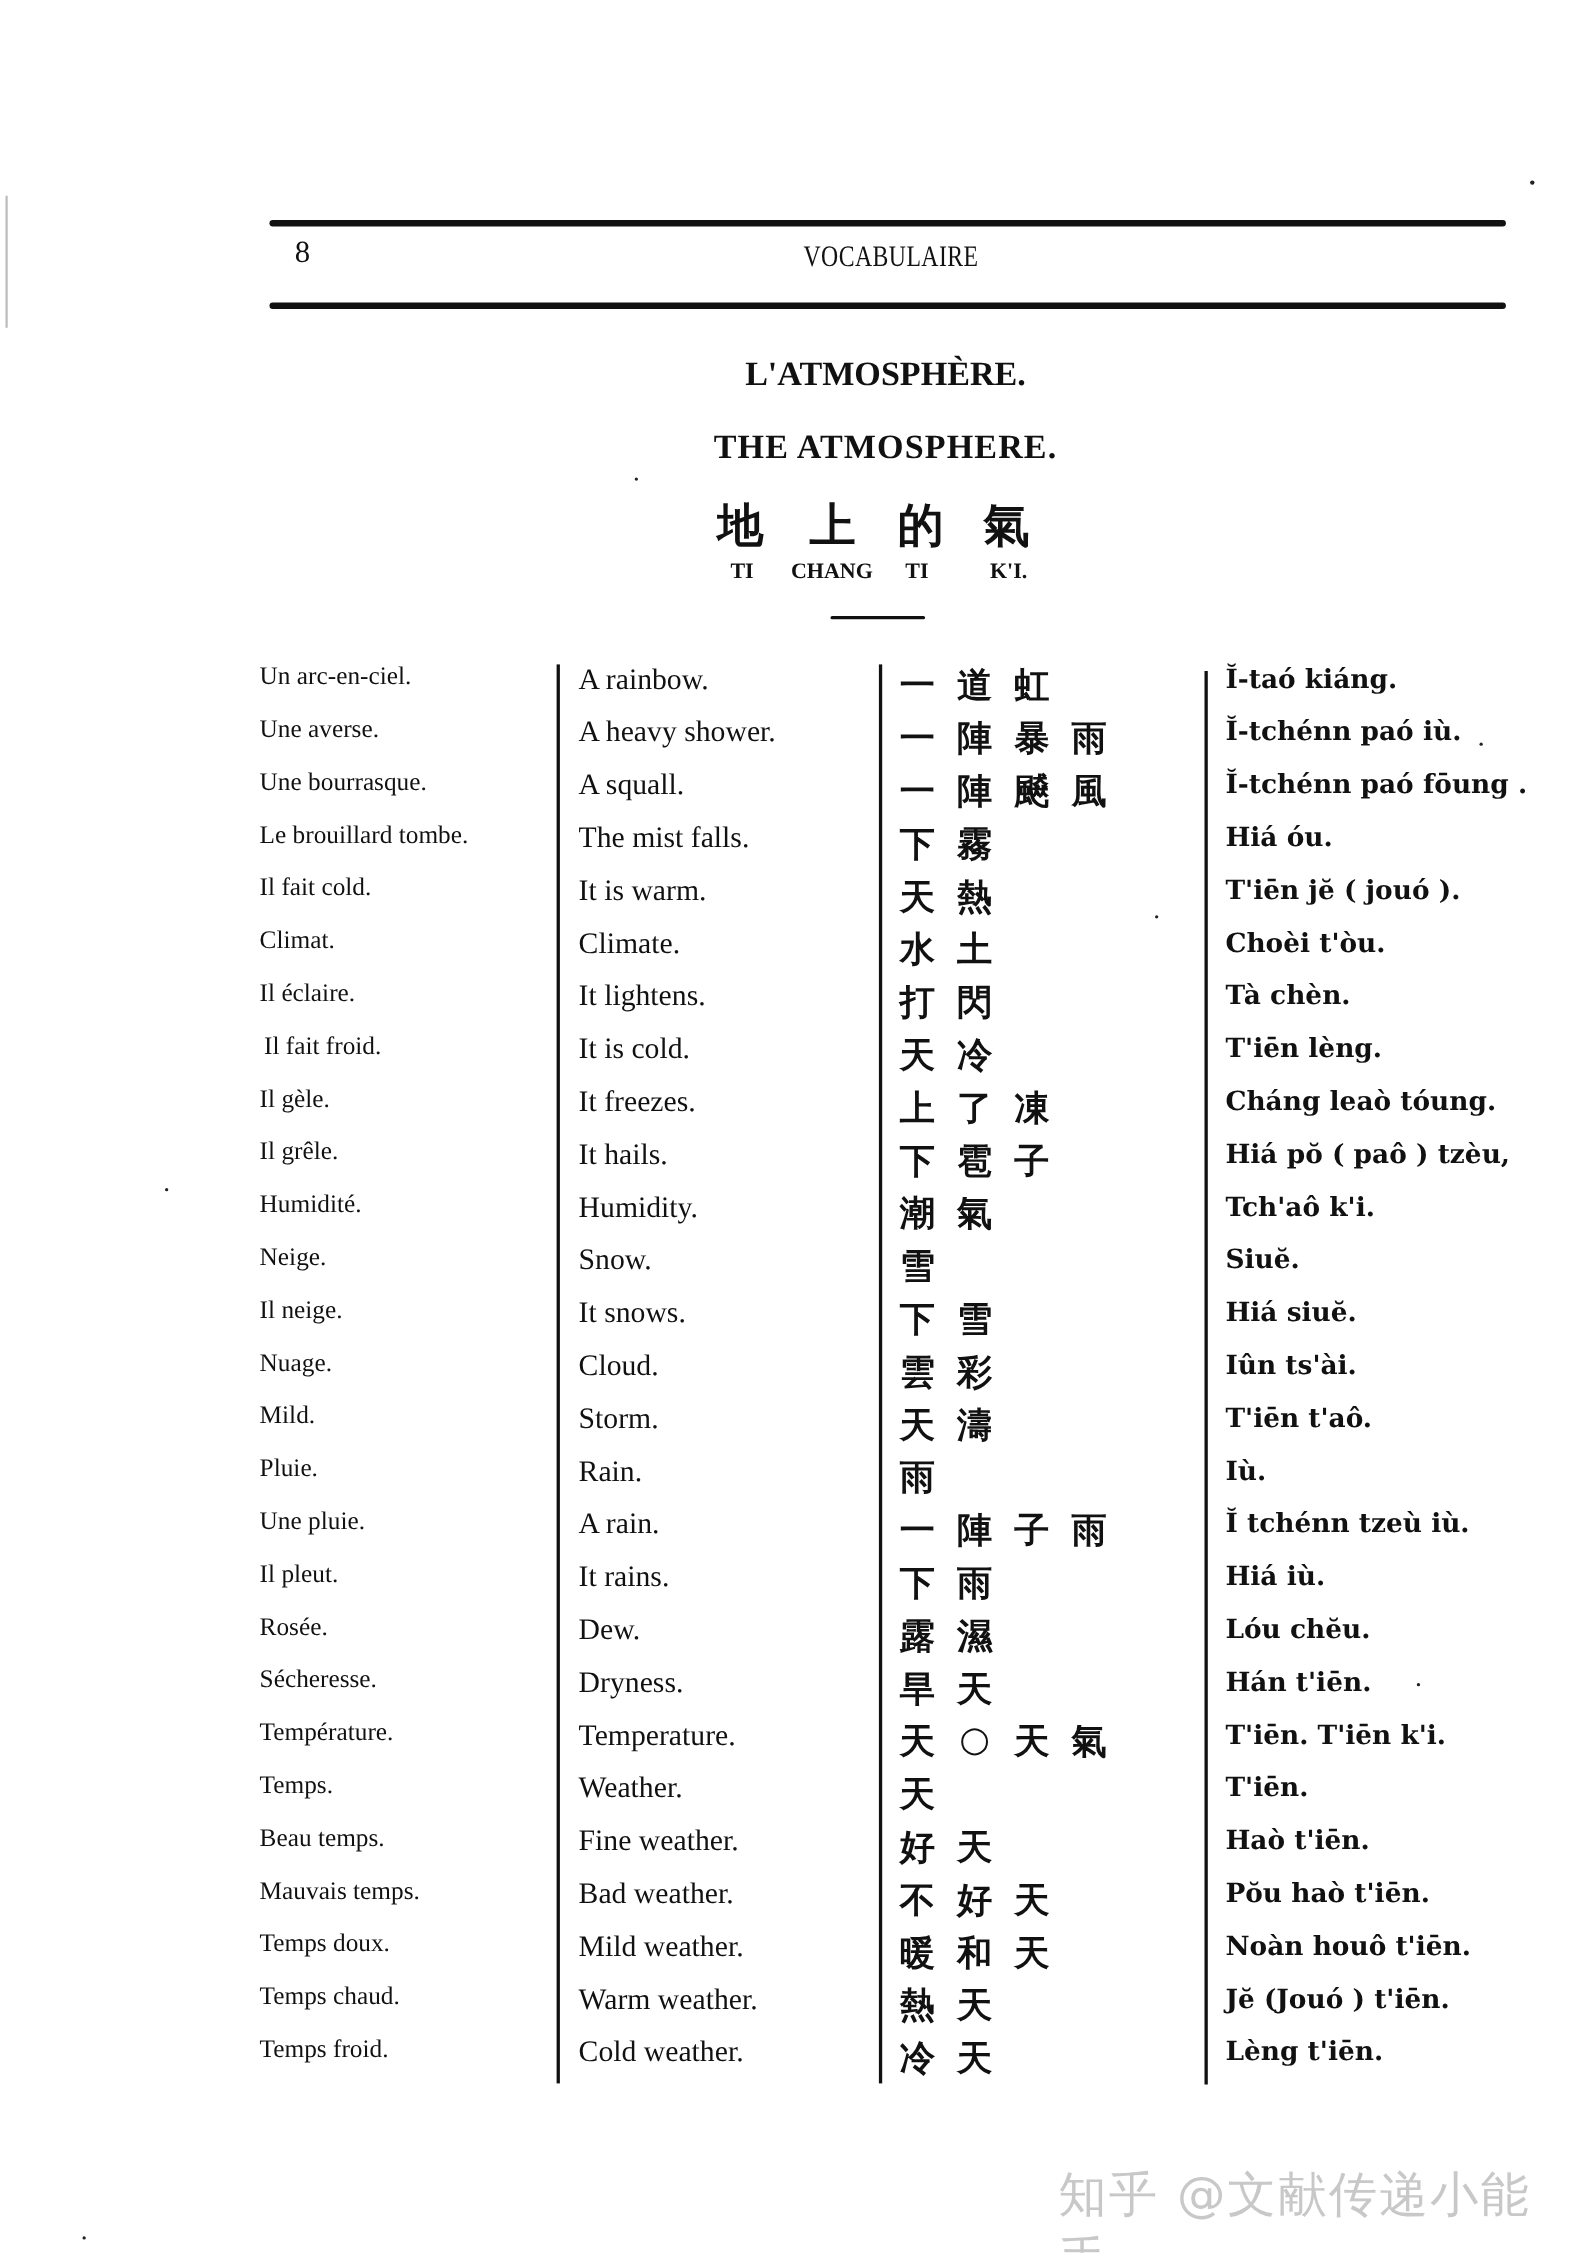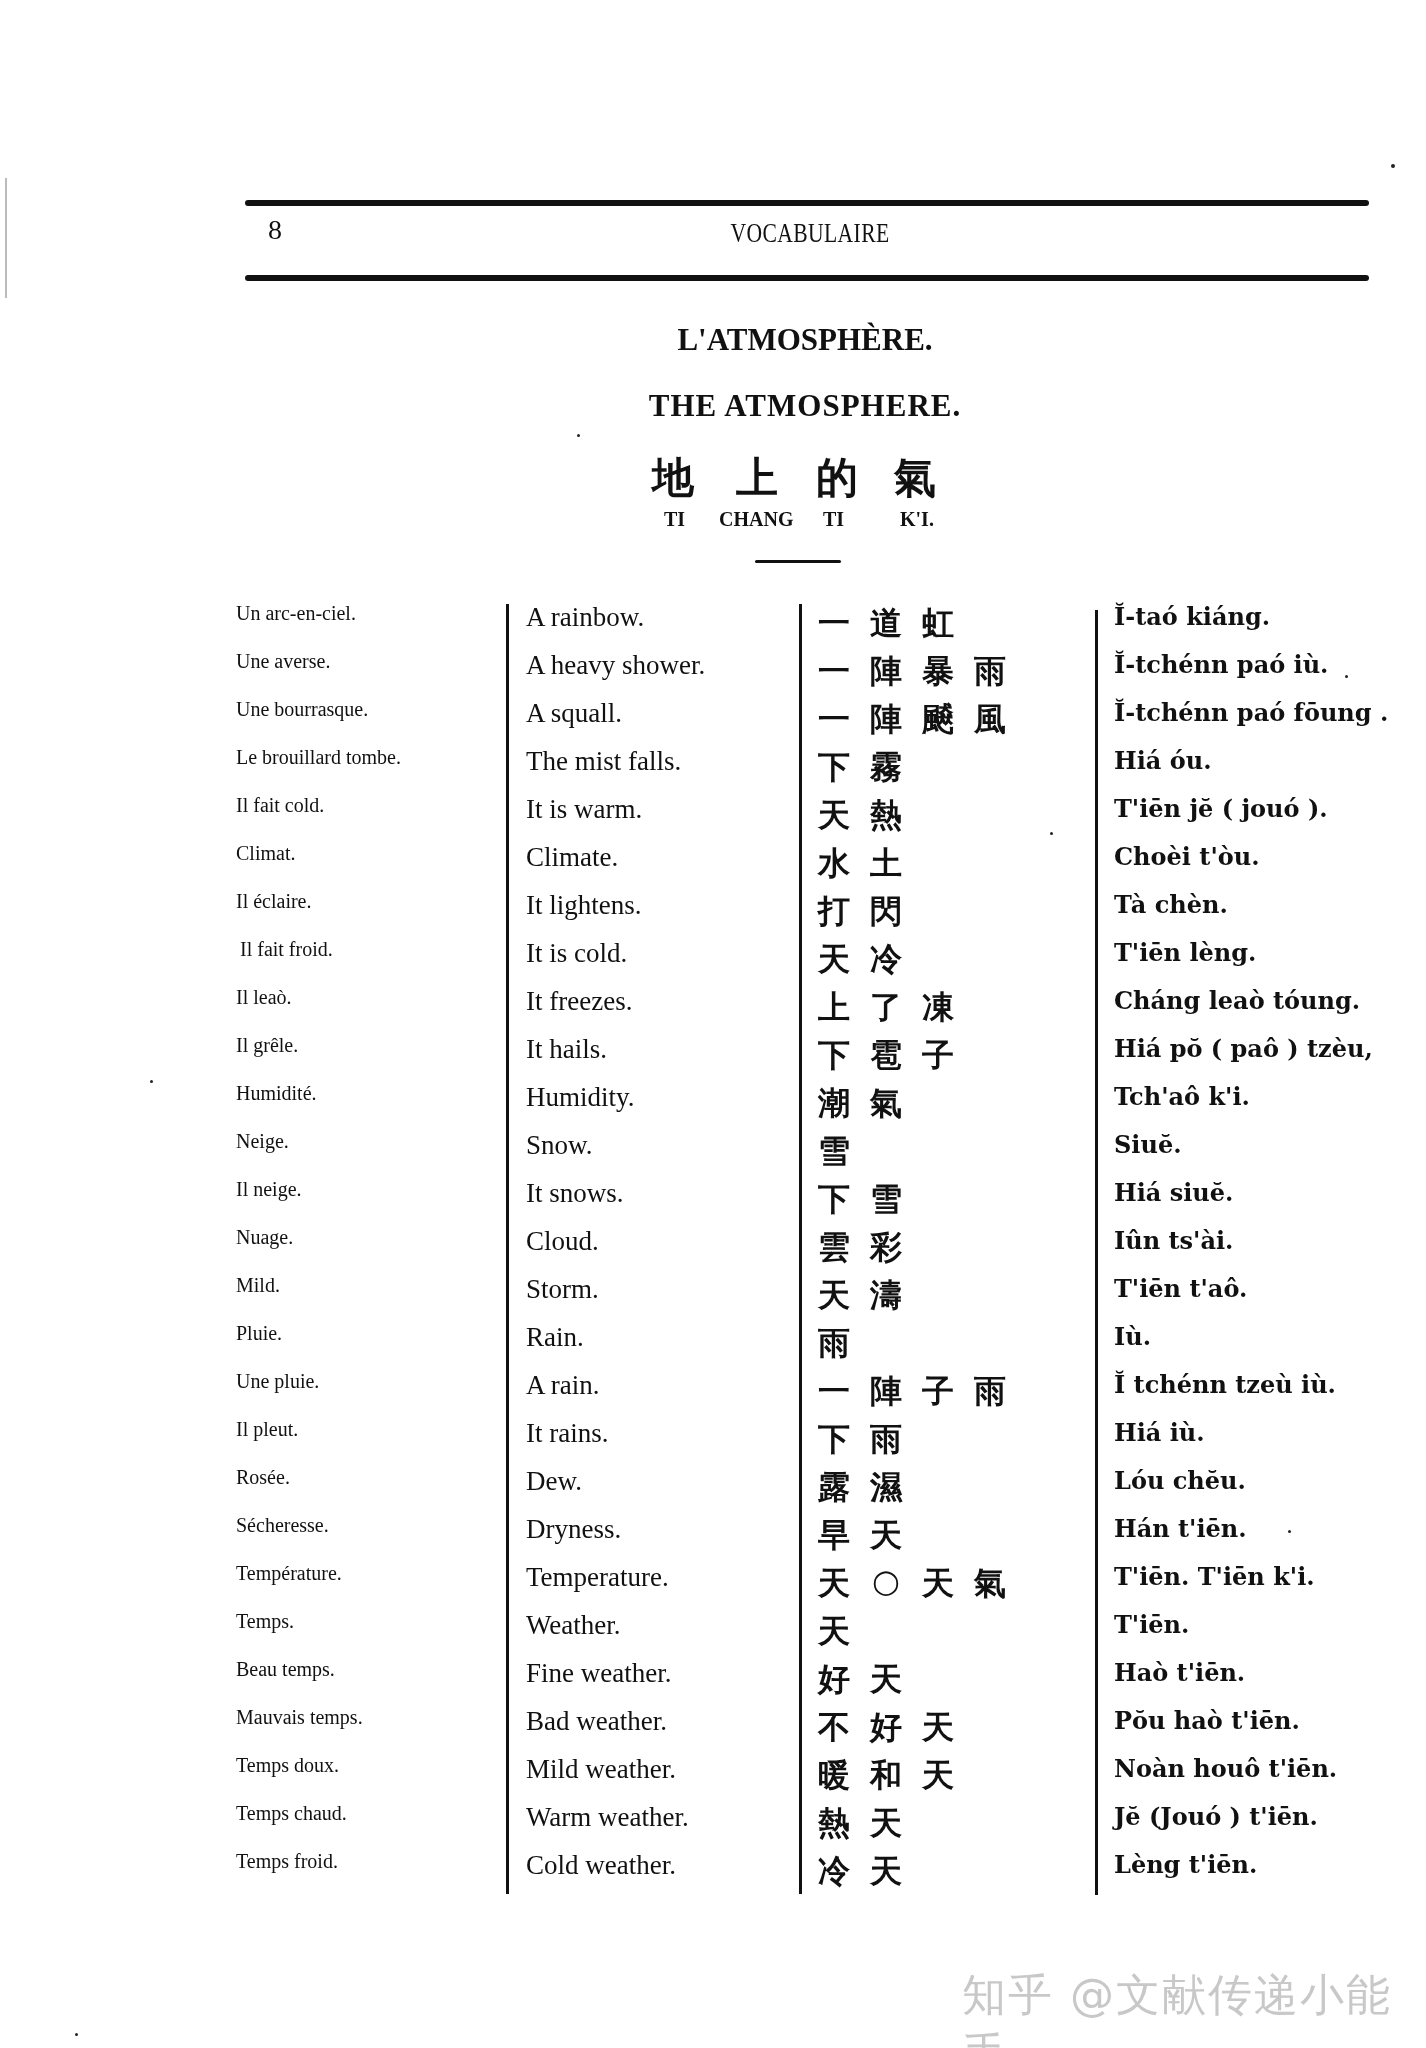--- a/index.html
+++ b/index.html
@@ -8,21 +8,21 @@
   .abs { position:absolute; }
   .rule { position:absolute; background:#111; border-radius:3px; }
   .pageno { left:268px; top:214px; font-size:28px; }
   .runhead { left:0; width:1620px; text-align:center; top:218px; font-size:27px; letter-spacing:0.5px; transform:scaleX(0.8); transform-origin:810px 0; }
   .title-fr { left:0; width:1610px; text-align:center; top:322px; font-size:31px; font-weight:bold; }
   .title-en { left:0; width:1610px; text-align:center; top:388px; font-size:31px; font-weight:bold; letter-spacing:1px; }
   .hanzi-title { top:450px; font-size:42px; font-weight:bold; font-family:"DejaVu Sans",sans-serif; }
   .rom-title { top:508px; font-size:20px; font-weight:bold; }
   .vline { position:absolute; width:3px; background:#111; }
   .row { position:absolute; left:0; width:1426px; height:48px; }
-  .fr { position:absolute; left:236px; font-size:20px; }
+  .fr { position:absolute; left:236px; font-size:23px; }
   .en { position:absolute; left:526px; font-size:27px; }
   .zh { position:absolute; left:818px; font-size:32px; font-weight:bold; font-family:"DejaVu Sans",sans-serif; display:flex; gap:20px; }
   .zh span { display:inline-block; width:32px; text-align:center; }
   .py { position:absolute; left:1114px; font-size:24px; font-weight:bold; font-family:"DejaVu Serif",serif; }
   .wm { position:absolute; left:962px; top:1966px; font-size:44px; color:#c8c8c8; font-family:"DejaVu Sans",sans-serif; letter-spacing:2px; }
   .speck { position:absolute; width:4px; height:4px; background:#222; border-radius:50%; }
 </style>
 </head>
 <body>
 
@@ -126,21 +126,21 @@
   <div class="row" style="top:938px;">
     <span class="fr" style="left:240px;">Il fait froid.</span>
     <span class="en">It is cold.</span>
     <span class="zh">
         <span>天</span>
         <span>冷</span>
       </span>
     <span class="py">T'iēn lèng.</span>
   </div>
   <div class="row" style="top:986px;">
-    <span class="fr">Il leaò.</span>
+    <span class="fr">Il gèle.</span>
     <span class="en">It freezes.</span>
     <span class="zh">
         <span>上</span>
         <span>了</span>
         <span>凍</span>
       </span>
     <span class="py">Cháng leaò tóung.</span>
   </div>
   <div class="row" style="top:1034px;">
     <span class="fr">Il grêle.</span>

